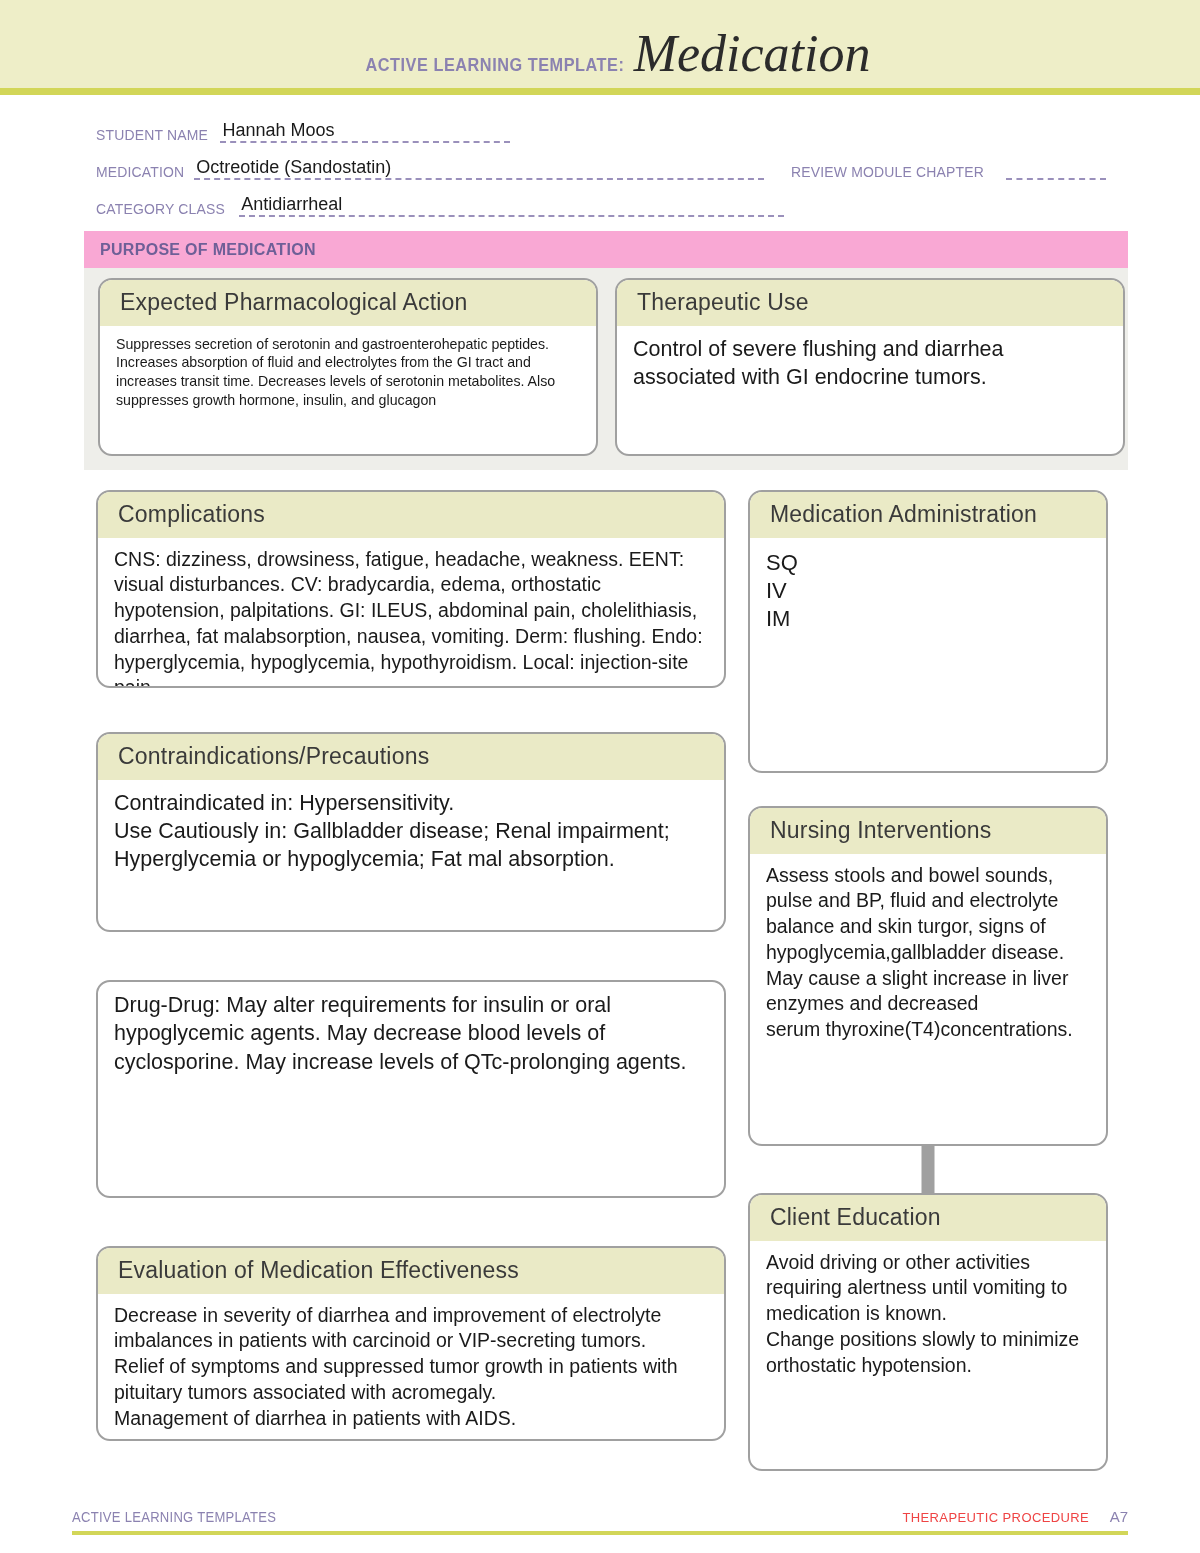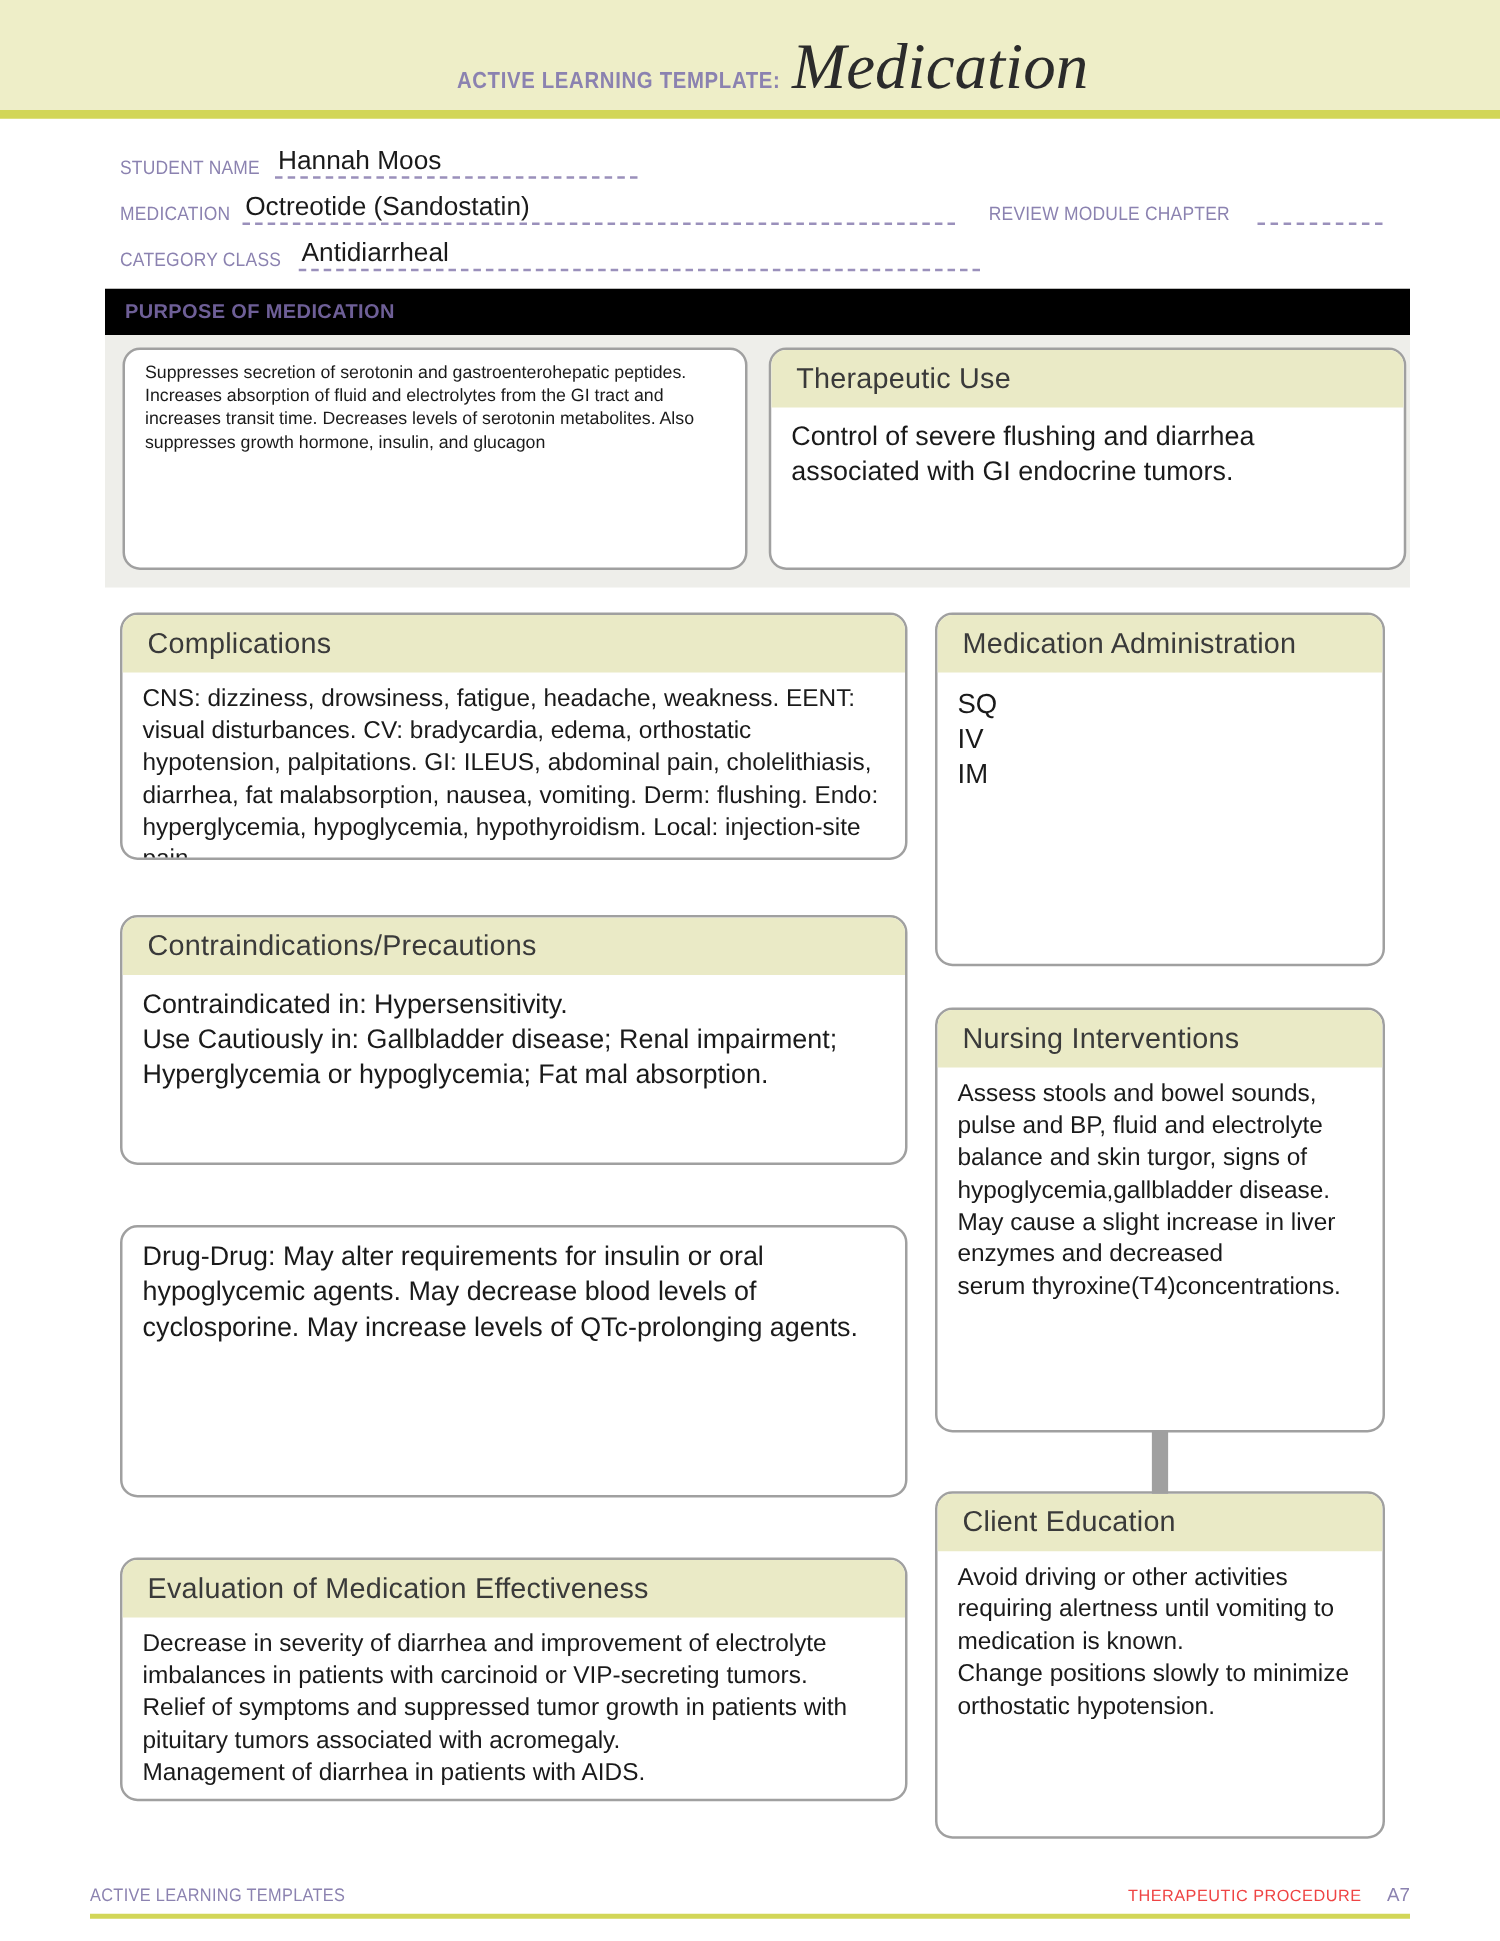--- a/index.html
+++ b/index.html
@@ -73,21 +73,21 @@
     white-space: nowrap;
     flex: 0 0 auto;
     line-height: 1.1;
   }
   .field-fill {
     position: relative;
     flex: 0 0 auto;
     display: inline-block;
   }
   .field-val {
-    font-size: 21px;
+    font-size: 18px;
     color: #1a1a1a;
     white-space: nowrap;
     position: relative;
     z-index: 2;
     padding: 0 2px;
     line-height: 1.05;
     display: block;
   }
   .dashline {
     display: block;
@@ -105,21 +105,21 @@
     align-items: flex-end;
   }
 
   
   .purpose-panel {
     margin: 14px 72px 0 84px;
     background: #eeeeea;
     padding: 0 0 14px 0;
   }
   .purpose-head {
-    background: #000000;
+    background: #f9a8d4;
     padding: 10px 0 9px 16px;
     font-size: 16px;
     font-weight: 700;
     color: #6e5f97;
     letter-spacing: 0.3px;
     transform-origin: left center;
   }
   .purpose-boxes {
     display: flex;
     gap: 17px;
@@ -283,20 +283,21 @@
     </span>
   </div>
 
 </div>
 
 <div class="purpose-panel">
   <div class="purpose-head">PURPOSE OF MEDICATION</div>
   <div class="purpose-boxes">
 
     <div class="card pp-left">
+      <div class="card-title">Expected Pharmacological Action</div>
       <div class="card-body body-sm">Suppresses secretion of serotonin and gastroenterohepatic peptides. Increases absorption of fluid and electrolytes from the GI tract and increases transit time. Decreases levels of serotonin metabolites. Also suppresses growth hormone, insulin, and glucagon</div>
     </div>
 
     <div class="card pp-right">
       <div class="card-title">Therapeutic Use</div>
       <div class="card-body body-lg">Control of severe flushing and diarrhea associated with GI endocrine tumors.</div>
     </div>
 
   </div>
 </div>

